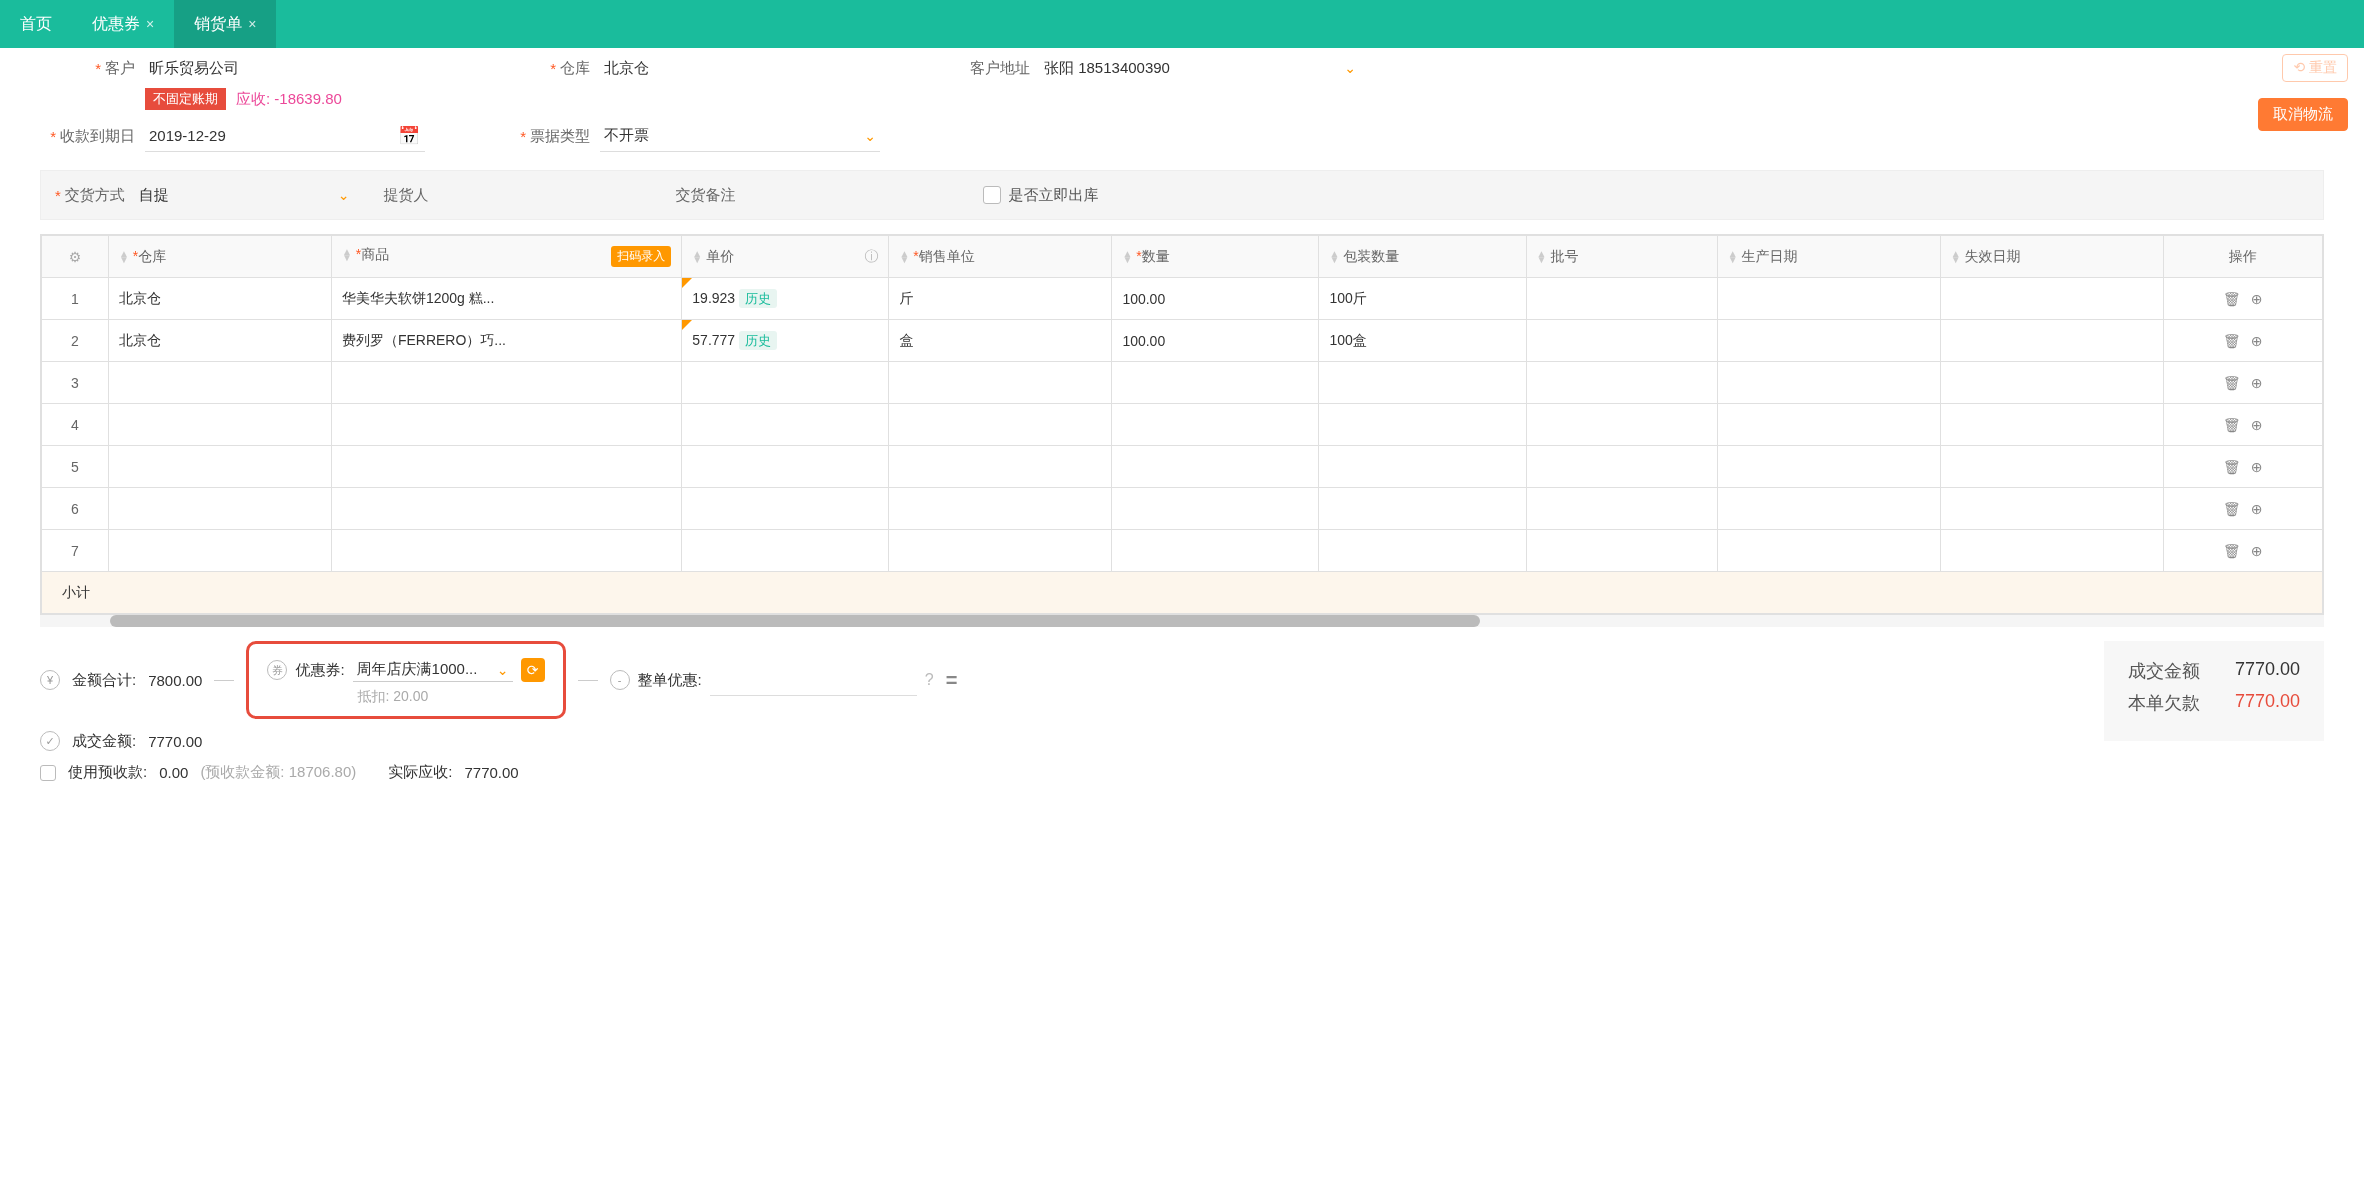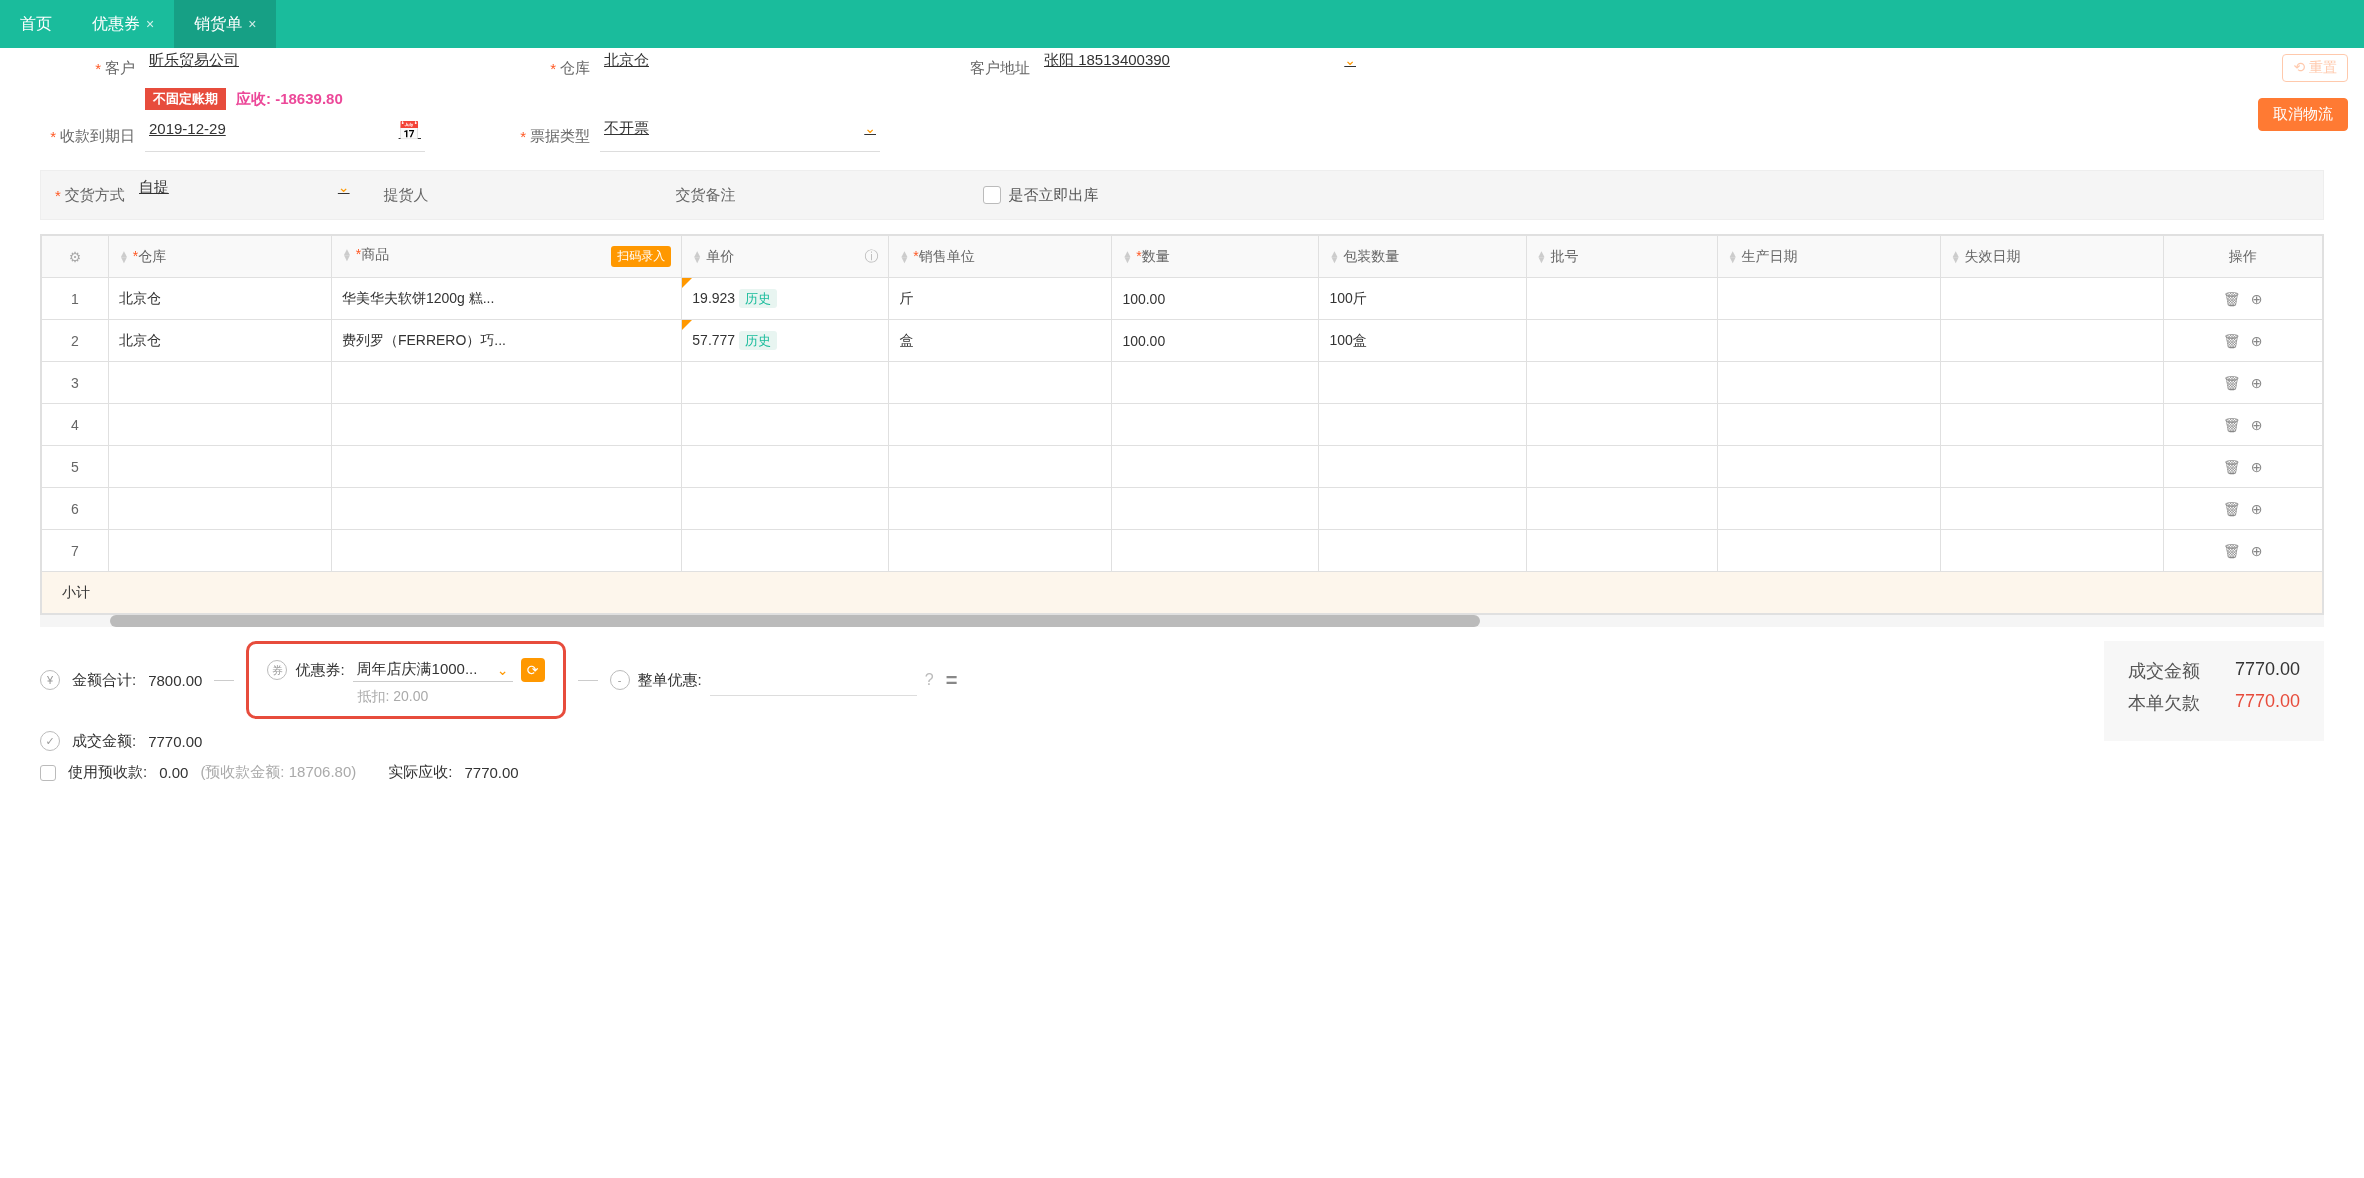--- a/index.html
+++ b/index.html
@@ -11,21 +11,21 @@
 .tab.active { background: #16a085; }
 .tab .close { font-size: 14px; opacity: 0.8; }
 
 
 .form-area { padding: 0 40px 0 40px; }
 .form-row { display: flex; align-items: center; margin-top: 10px; gap: 30px; }
 .form-item { display: flex; align-items: center; gap: 10px; }
 .form-item.partial { margin-top: -6px; }
 .req-label { display: flex; align-items: center; gap: 4px; min-width: 95px; justify-content: flex-end; font-size: 15px; color: #666; }
 .req-label .star { color: #ff5722; }
-.field-box { display: flex; align-items: flex-start; border-bottom: 1px solid #ddd; min-width: 280px; height: 32px; padding: 0 4px; position: relative; text-decoration: underline; }
+.field-box { display: flex; align-items: center; border-bottom: 1px solid #ddd; min-width: 280px; height: 32px; padding: 0 4px; position: relative; }
 .field-box input { border: none; outline: none; width: 100%; font-size: 15px; color: #333; background: transparent; }
 .field-chevron { color: #ff9800; font-size: 14px; margin-left: auto; }
 .field-calendar { color: #ff9800; font-size: 18px; margin-left: auto; }
 .badge-red { background: #e74c3c; color: #fff; padding: 2px 8px; font-size: 13px; }
 .receivable { color: #ec4899; font-size: 15px; }
 
 .btn-orange { background: #ff7a33; color: #fff; border: 1px solid #ff7a33; border-radius: 4px; padding: 6px 14px; font-size: 15px; cursor: pointer; margin-top: 8px; }
 .btn-orange-outline { background: #fff; color: #ff7a33; border: 1px solid #ff7a33; border-radius: 4px; padding: 4px 10px; font-size: 14px; cursor: pointer; }
 .top-right-btns { position: absolute; right: 16px; top: 54px; display: flex; flex-direction: column; gap: 8px; align-items: flex-end; }
 
@@ -127,21 +127,21 @@
       <div class="req-label" style="min-width:auto;">
           <span>客户地址</span>
         </div>
       <div class="field-box" style="border-bottom:none; min-width:320px;">
         <input value="张阳 18513400390" style="">
         <span class="field-chevron">⌄</span>
       </div>
     </div>
   </div>
 
-  <div class="form-row" style="margin-top:4px;font-weight:bold;">
+  <div class="form-row" style="margin-top:4px;">
     <div class="form-item">
       <div class="req-label"></div>
       <span class="badge-red">不固定账期</span>
       <span class="receivable"><span>应收:</span> <span>-18639.80</span></span>
     </div>
   </div>
 
   <div class="form-row">
     <div class="form-item">
       <div class="req-label">

